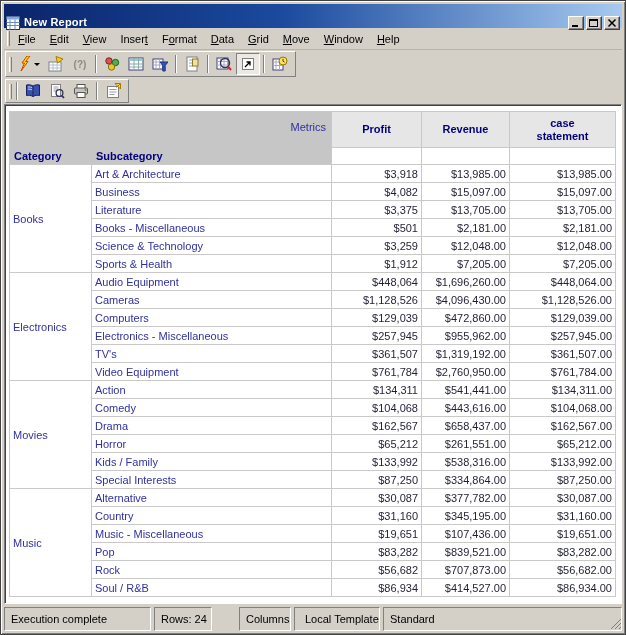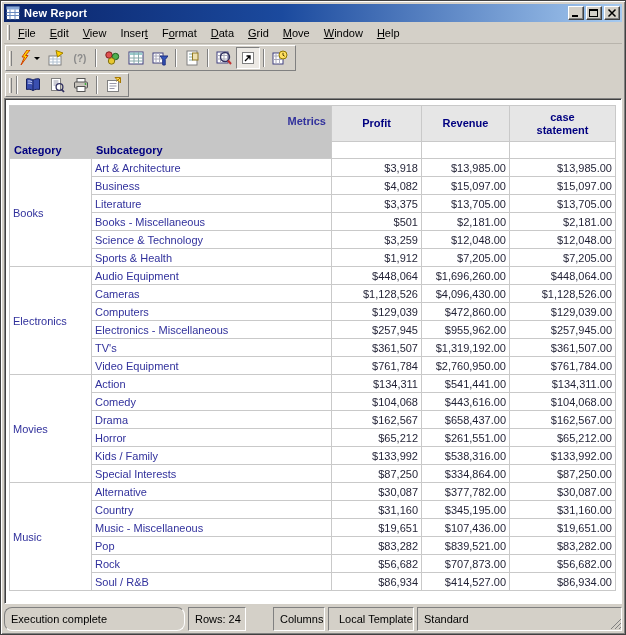--- a/index.html
+++ b/index.html
@@ -12,21 +12,21 @@
     border:1px solid #404040;
     box-shadow: inset 1px 1px 0 #fff, inset -1px -1px 0 #808080;
     padding:3px;
     display:flex; flex-direction:column;
   }
 
   
   .titlebar {
     height:18px; flex:0 0 18px;
     background:linear-gradient(90deg,#0a246a 0%,#1b4a9e 45%,#a6caf0 100%);
-    display:flex; align-items:center; padding:0 2px;
+    display:flex; align-items:flex-start; padding:12px 2px;
   }
   .title-icon { width:14px; height:14px; margin-right:4px; flex:0 0 auto; }
   .title-text { color:#fff; font-weight:bold; flex:1; letter-spacing:.2px; }
   .win-btn {
     width:16px; height:14px; margin-left:2px;
     background:#d4d0c8;
     border:1px solid; border-color:#fff #404040 #404040 #fff;
     box-shadow: inset -1px -1px 0 #808080;
     display:flex; align-items:center; justify-content:center;
   }
@@ -72,40 +72,40 @@
 
   table.grid { border-collapse:collapse; table-layout:fixed; border:1px solid #8a8a8a; }
   table.grid col.c-cat { width:82px; }
   table.grid col.c-sub { width:240px; }
   table.grid col.c-m1 { width:90px; }
   table.grid col.c-m2 { width:88px; }
   table.grid col.c-m3 { width:106px; }
   table.grid td, table.grid th { border:1px solid #c9c9c9; font-size:11px; overflow:hidden; white-space:nowrap; padding:0 3px; }
 
   .corner { background:#c6c6c6; position:relative; }
-  .corner .metrics-lbl { position:absolute; top:9px; right:5px; color:#31319c; font-weight:bold;text-align:right; }
+  .corner .metrics-lbl { position:absolute; top:9px; right:5px; color:#31319c; font-weight:normal;text-align:right; }
   .corner .cat-lbl, .corner .subcat-lbl { position:absolute; bottom:2px; font-weight:bold; color:#000080; }
   .corner .cat-lbl { left:4px; }
   .corner .subcat-lbl { left:86px;margin-top:40px; }
 
   th.metric-head { background:#e6e6e6; color:#000080; font-weight:bold; text-align:center; height:36px; vertical-align:middle; }
   th.metric-head div { max-width:72px; margin:0 auto; white-space:normal; line-height:13px; }
   td.blank-head { background:#fff; height:17px; }
 
   td.cat-cell { color:#31319c; vertical-align:middle; height:18px; padding-left:4px; }
   td.sub-cell { color:#31319c; height:18px; }
   td.num-cell { text-align:right; color:#1f1f33; height:18px; }
 
   
   .statusbar { height:27px; flex:0 0 27px; display:flex; align-items:stretch; gap:3px; padding-top:3px; position:relative; }
   .panel {
     border:1px solid; border-color:#808080 #fff #fff #808080;
     display:flex; align-items:center; padding:0 6px; color:#000; overflow:hidden; white-space:nowrap;
   }
-  .p1 { width:181px;border-radius:8px; } .p2 { width:142px; } .p3 { width:58px; } .p4 { width:52px;margin-left:24px; }
+  .p1 { width:147px; } .p2 { width:142px; } .p3 { width:58px; } .p4 { width:52px;margin-left:24px; }
   .p5 { width:86px; gap:4px; } .p6 { flex:1; }
   .grip { position:absolute; right:0; bottom:1px; width:13px; height:13px; }
 </style>
 </head>
 <body>
 
 <div class="window">
 
   <div class="titlebar">
     <svg class="title-icon" viewBox="0 0 14 14">

